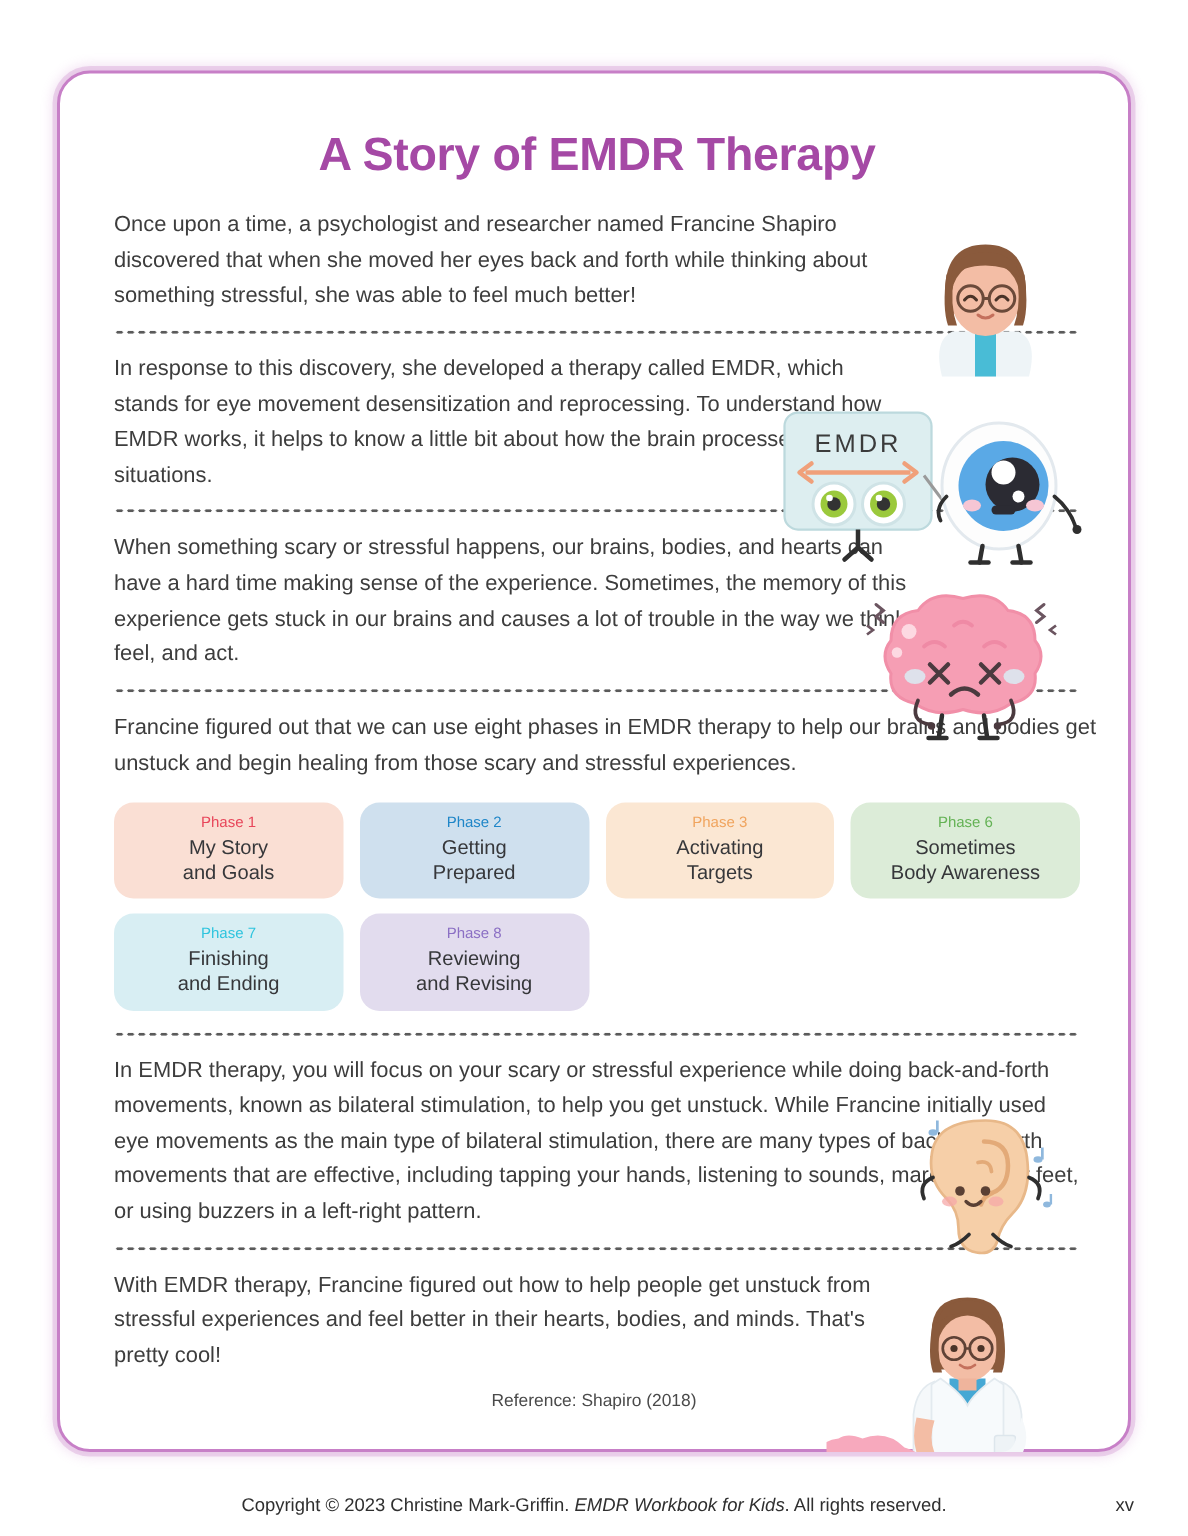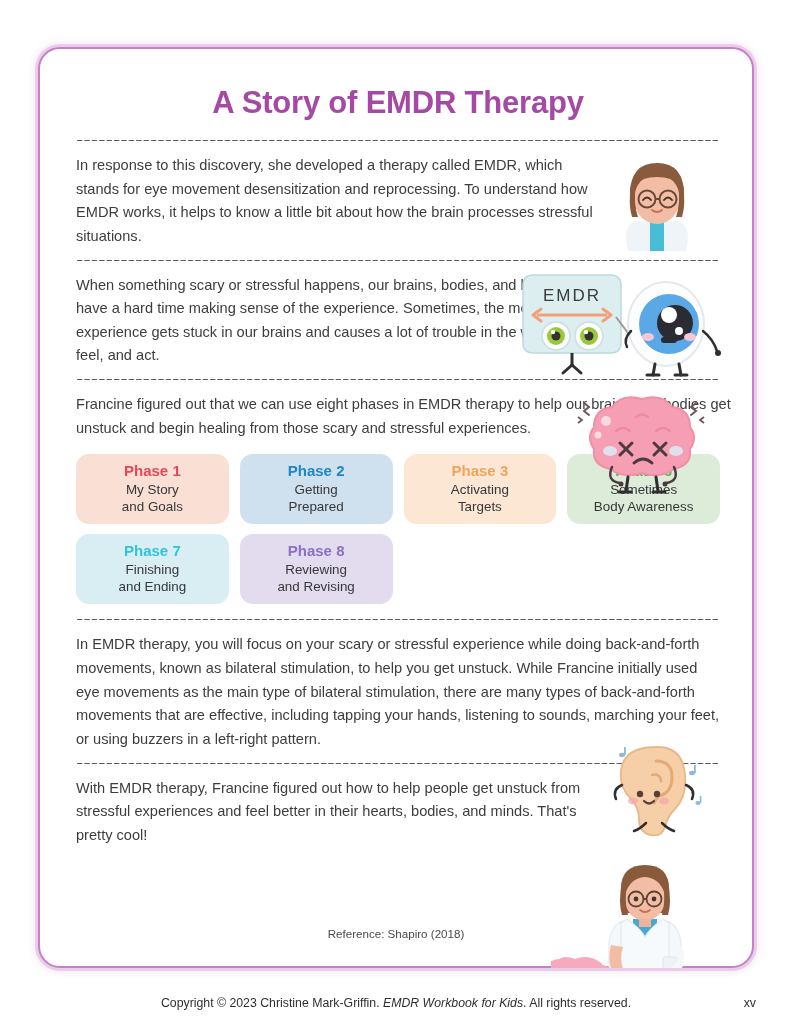--- a/index.html
+++ b/index.html
@@ -81,22 +81,22 @@
     margin-top: 14px;
     margin-bottom: 14px;
   }
   .phase-card {
     border-radius: 13px;
     text-align: center;
     padding: 8px 4px 9px 4px;
     min-height: 62px;
   }
   .phase-title {
-    font-size: 15px;
-    font-weight: bold;
+    font-size: 10px;
+    font-weight: normal;
     line-height: 1.18;
     margin-bottom: 1px;
   }
   .phase-sub {
     font-size: 13.4px;
     line-height: 1.28;
     color: #36373a;
   }
 
   
@@ -135,20 +135,21 @@
 </style>
 </head>
 <body>
 
 <div class="page-frame" style="border-color: rgb(199, 127, 199);"></div>
 
 <div class="content">
 
   <div class="title" style="color: rgb(165, 73, 165);">A Story of EMDR Therapy</div>
 
+  <div class="para narrow">Once upon a time, a psychologist and researcher named Francine Shapiro discovered that when she moved her eyes back and forth while thinking about something stressful, she was able to feel much better!</div>
   <div class="divider"></div>
 
   <div class="para narrow2">In response to this discovery, she developed a therapy called EMDR, which stands for eye movement desensitization and reprocessing. To understand how EMDR works, it helps to know a little bit about how the brain processes stressful situations.</div>
   <div class="divider"></div>
 
   <div class="para narrow3">When something scary or stressful happens, our brains, bodies, and hearts can have a hard time making sense of the experience. Sometimes, the memory of this experience gets stuck in our brains and causes a lot of trouble in the way we think, feel, and act.</div>
   <div class="divider"></div>
 
   <div class="para full">Francine figured out that we can use eight phases in EMDR therapy to help our brains and bodies get unstuck and begin healing from those scary and stressful experiences.</div>
 

